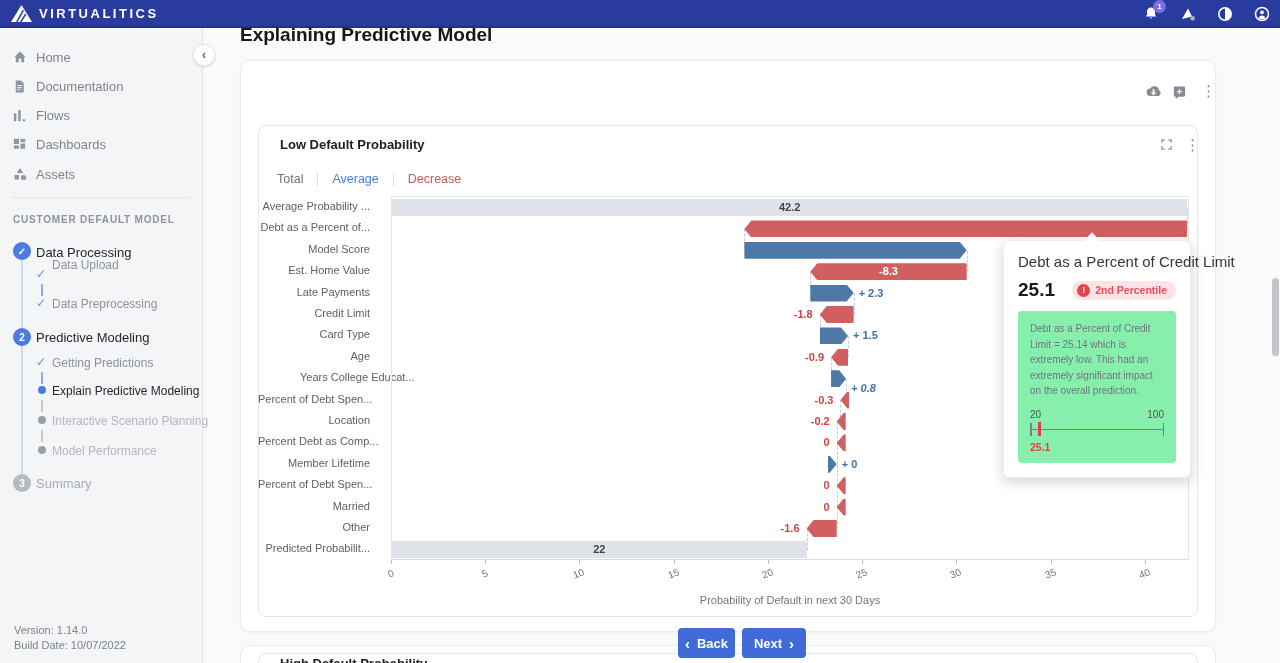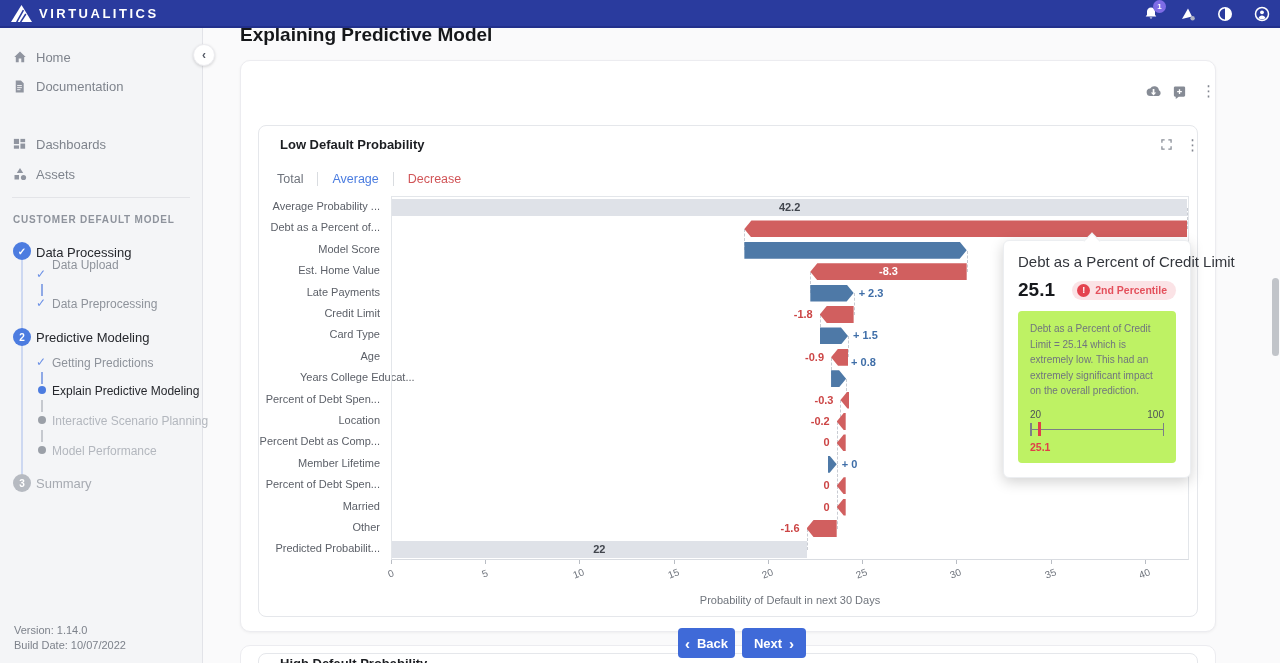--- a/index.html
+++ b/index.html
@@ -56,21 +56,21 @@
 .tabs{position:absolute;left:277px;top:172px;display:flex;align-items:center;gap:14px;z-index:3}
 .tab{font-size:12.5px;font-weight:500;cursor:pointer}
 .tab.total{color:#6e737c}
 .tab.increase{color:#4a7ce0}
 .tab.decrease{color:#d15558}
 .tab-sep{width:1px;height:14px;background:#d9dce0}
 
 
 .chart{position:absolute;left:258px;top:196px;width:940px;height:420px;z-index:3}
 .cats{position:absolute;left:0;top:0;width:130px;height:364px}
-.cat-label{position:absolute;left:0;right:8px;text-align:right;font-size:11px;color:#5c6068;white-space:nowrap}
+.cat-label{position:absolute;left:0;right:18px;text-align:right;font-size:11px;color:#5c6068;white-space:nowrap}
 .plot{position:absolute;left:133px;top:0;width:798px;height:364px;border:1px solid #e3e6ea;border-bottom:1px solid #d9dce1}
 .bar{position:absolute;height:17px;z-index:1}
 .bar.total{background:#dfe2e8}
 .bar.increase{background:#4e79a7;clip-path:polygon(0 0,calc(100% - 7px) 0,100% 50%,calc(100% - 7px) 100%,0 100%)}
 .bar.decrease{background:#d15f5f;clip-path:polygon(7px 0,100% 0,100% 100%,7px 100%,0 50%)}
 .val{position:absolute;height:17px;line-height:17px;font-size:11px;font-weight:bold;z-index:2;white-space:nowrap}
 .val.inside-center{text-align:center;color:#fff}
 .val.inside-right{text-align:right;color:#fff}
 .val.total{color:#41454d}
 .val.outside-left{color:#cc4545}
@@ -83,21 +83,21 @@
 
 
 .tooltip{position:absolute;left:1003px;top:240px;width:188px;background:#fff;border:1px solid #eceef1;border-radius:6px;box-shadow:0 4px 14px rgba(0,0,0,.18);z-index:30;padding:12px 14px 14px}
 .tooltip:before{content:"";position:absolute;top:-6px;left:82px;width:11px;height:11px;background:#fff;transform:rotate(45deg);border-left:1px solid #eceef1;border-top:1px solid #eceef1}
 .tt-title{font-size:15px;color:#33363c;margin-bottom:9px;white-space:nowrap}
 .tt-valrow{display:flex;align-items:center;justify-content:space-between;margin-bottom:10px}
 .tt-value{font-size:19px;font-weight:bold;color:#17191d}
 .tt-badge{display:flex;align-items:center;gap:5px;background:#fbe3e6;border-radius:11px;padding:3px 9px 3px 5px}
 .tt-badge-icon{width:13px;height:13px;border-radius:50%;background:#e4434f;color:#fff;font-size:9px;font-weight:bold;display:flex;align-items:center;justify-content:center}
 .tt-badge-text{font-size:10.5px;font-weight:bold;color:#e4505c;white-space:nowrap}
-.tt-box{background:#bef264;border-radius:4px;padding:10px 12px}
+.tt-box{background:#86efac;border-radius:4px;padding:10px 12px}
 .tt-desc{font-size:10px;line-height:1.55;color:#70757e}
 .tt-range-labels{display:flex;justify-content:space-between;font-size:10px;color:#4d5158;margin-top:10px}
 .tt-line{position:relative;height:16px;margin-top:2px}
 .tt-line-bar{position:absolute;left:0;right:0;top:7px;height:1.5px;background:#7b7f87}
 .tt-end{position:absolute;top:1px;width:1.5px;height:13px;background:#7b7f87}
 .tt-marker{position:absolute;left:6%;top:0;width:2.5px;height:14px;background:#e03e48}
 .tt-marker-label{margin-top:3px;font-size:10.5px;font-weight:bold;color:#e03e48}
 
 
 .btn{position:absolute;top:628px;height:30px;background:#3f6ad8;border-radius:4px;color:#fff;font-size:13px;font-weight:600;display:flex;align-items:center;justify-content:center;gap:7px;cursor:pointer;z-index:20;border:none}
@@ -185,21 +185,21 @@
         <span class="val inside-center" style="top: 66.2px; left: 418.314px; width: 156.397px;">-8.3</span>
         <div class="bar increase" style="left: 418.314px; top: 87.6px; width: 43.3388px;"></div>
         <span class="val outside-right" style="top: 87.6px; left: 466.653px;">+ 2.3</span>
         <div class="bar decrease" style="left: 427.736px; top: 109px; width: 33.9174px;"></div>
         <span class="val outside-left" style="top: 109px; right: 375.264px;">-1.8</span>
         <div class="bar increase" style="left: 427.736px; top: 130.4px; width: 28.2645px;"></div>
         <span class="val outside-right" style="top: 130.4px; left: 461px;">+ 1.5</span>
         <div class="bar decrease" style="left: 439.041px; top: 151.8px; width: 16.9587px;"></div>
         <span class="val outside-left" style="top: 151.8px; right: 363.959px;">-0.9</span>
         <div class="bar increase" style="left: 439.041px; top: 173.2px; width: 15.0744px;"></div>
-        <span class="val outside-right" style="top: 157px; left: 459.116px;">+ 0.8</span>
+        <span class="val outside-right" style="top: 183px; left: 459.116px; font-style: italic;">+ 0.8</span>
         <div class="bar decrease" style="left: 448.463px; top: 194.6px; width: 9px;"></div>
         <span class="val outside-left" style="top: 194.6px; right: 354.537px;">-0.3</span>
         <div class="bar decrease" style="left: 444.694px; top: 216px; width: 9px;"></div>
         <span class="val outside-left" style="top: 216px; right: 358.306px;">-0.2</span>
         <div class="bar decrease" style="left: 444.694px; top: 237.4px; width: 9px;"></div>
         <span class="val outside-left" style="top: 237.4px; right: 358.306px;">0</span>
         <div class="bar increase" style="left: 435.694px; top: 258.8px; width: 9px;"></div>
         <span class="val outside-right" style="top: 258.8px; left: 449.694px;">+ 0</span>
         <div class="bar decrease" style="left: 444.694px; top: 280.2px; width: 9px;"></div>
         <span class="val outside-left" style="top: 280.2px; right: 358.306px;">0</span>
@@ -294,20 +294,30 @@
     </div>
     <div class="nav-item" style="top:46px">
       <span class="nico">
           <svg width="15" height="15" viewBox="0 0 16 16">
             <path d="M4 1.5h5.5l3 3v10H4z" fill="#9095a0"></path>
             <path d="M5.5 7h5M5.5 9.2h5M5.5 11.4h3.5" stroke="#f4f5f7" stroke-width="1"></path>
           </svg>
         </span>
       <span class="nlabel">Documentation</span>
     </div>
+    <div class="nav-item" style="top:75px">
+      <span class="nico">
+          <svg width="15" height="15" viewBox="0 0 16 16" fill="#9095a0">
+            <rect x="2" y="5.5" width="2.6" height="8.5" rx=".5"></rect>
+            <rect x="6.7" y="2" width="2.6" height="12" rx=".5"></rect>
+            <rect x="11.4" y="12" width="2.6" height="2" rx=".5"></rect>
+          </svg>
+        </span>
+      <span class="nlabel">Flows</span>
+    </div>
     <div class="nav-item" style="top:134px">
       <span class="nico">
           <svg width="16" height="16" viewBox="0 0 16 16" fill="#9095a0">
             <polygon points="8,2 11.2,7 4.8,7"></polygon>
             <rect x="2.5" y="9" width="4.5" height="4.5"></rect>
             <circle cx="11.5" cy="11.5" r="2.6"></circle>
           </svg>
         </span>
       <span class="nlabel">Assets</span>
     </div>

